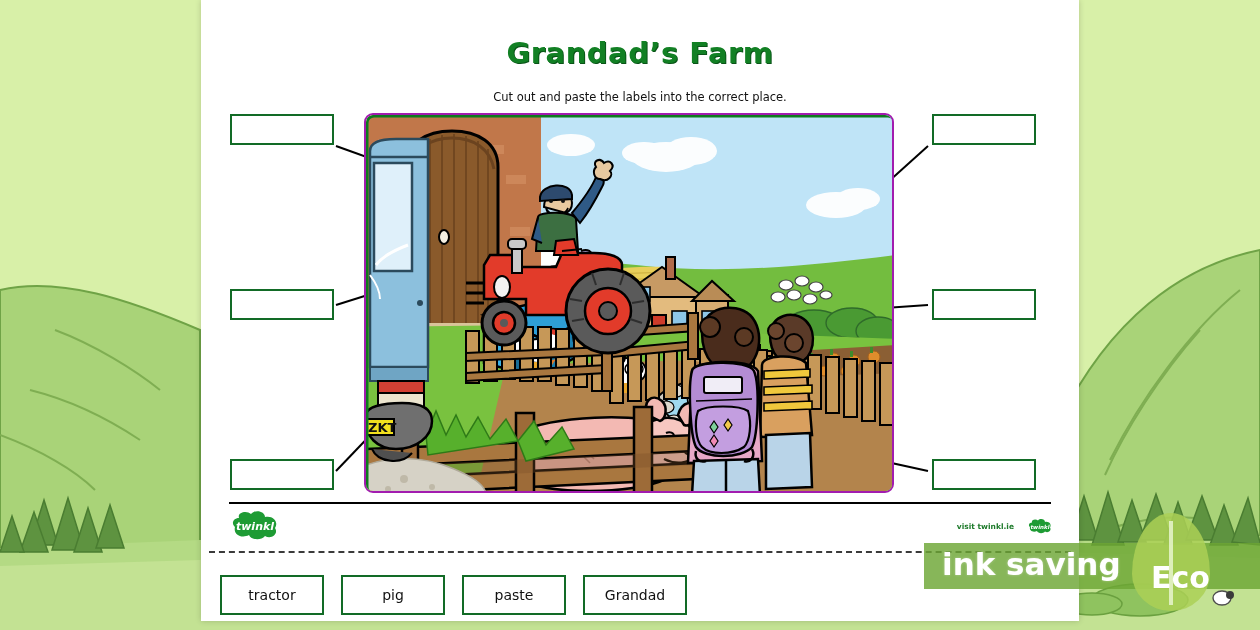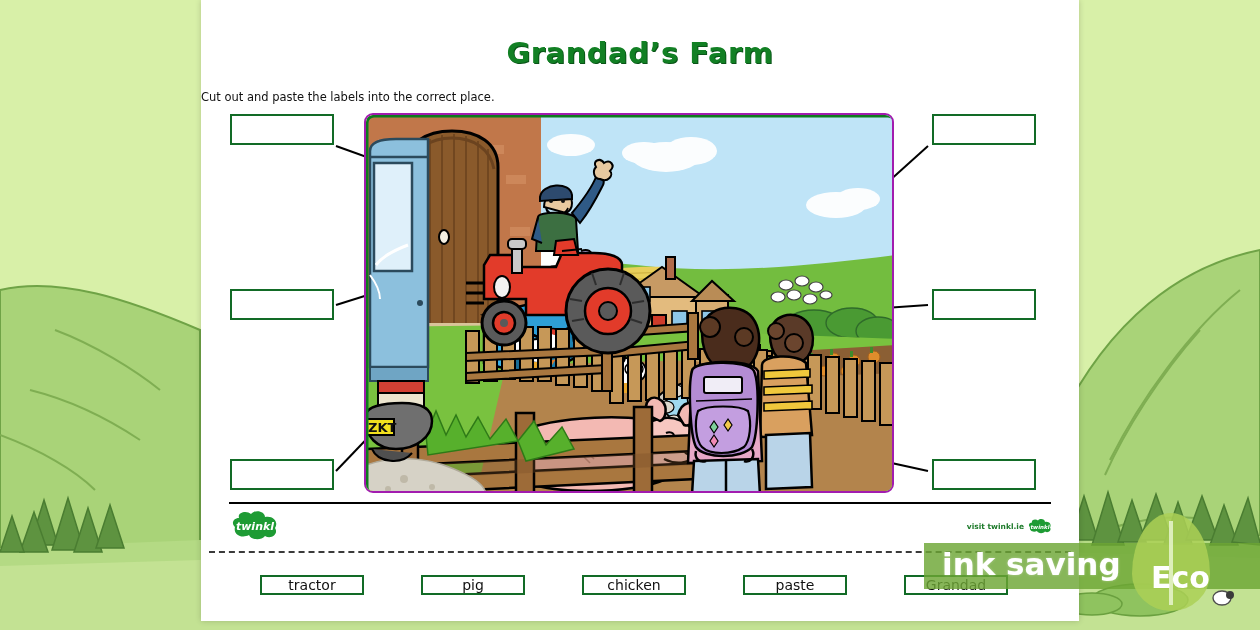--- a/index.html
+++ b/index.html
@@ -35,20 +35,21 @@
     text-align: center;
     font-family: "DejaVu Sans", sans-serif;
     font-weight: bold;
     font-size: 29px;
     color: #128024;
     letter-spacing: 0.5px;
     text-shadow: 1px 1px 0 #0a5418;
   }
   .subtitle {
     position: absolute; left: 0; top: 90px; width: 878px;
+    text-align: center;
     font-family: "DejaVu Sans", sans-serif;
     font-size: 11.5px;
     color: #111111;
   }
 
   
   .answer-box {
     position: absolute;
     width: 104px; height: 31px;
     border: 2px solid #126b26;
@@ -85,49 +86,48 @@
     position: absolute; left: 28px; top: 502px;
     width: 822px; height: 2px; background: #000000;
   }
   .twinkl-logo {
     position: absolute; left: 28px; top: 510px;
     width: 52px; height: 30px;
   }
   .visit-wrap {
     position: absolute; left: 736px; top: 513px;
     width: 116px; height: 26px;
-    display: flex; align-items: center; justify-content: flex-end; gap: 3px;
+    display: flex; align-items: center; justify-content: flex-end; gap: 13px;
   }
   .visit-text {
     font-family: "DejaVu Sans", sans-serif;
     font-size: 7.5px; font-weight: bold; color: #1d7a2a;
   }
   .visit-logo { width: 26px; height: 20px; }
 
   .cut-line {
     position: absolute; left: 8px; top: 551px;
     width: 862px; height: 0;
     border-top: 2px dashed #3a3a3a;
   }
 
   
   .label-strip {
     position: absolute; left: 19px; top: 575px;
     width: 840px; height: 40px;
     display: flex; gap: 17px;
   }
   .cut-label {
-    width: 104px; height: 20px;
+    width: 104px; height: 40px;
     border: 2px solid #126b26;
     background: #ffffff;
     display: flex; align-items: center; justify-content: center;
     font-family: "DejaVu Sans", sans-serif;
     font-size: 14px;
     color: #111111;
-    margin-left: 40px;
   }
 
   
   #eco-badge {
     position: absolute; left: 924px; top: 535px;
     width: 336px; height: 95px;
   }
   .eco-bar {
     position: absolute; left: 0; top: 8px;
     width: 336px; height: 46px;
@@ -673,21 +673,20 @@
         <path d="M10,8 C8,2 18,0 22,4 C26,-1 36,1 36,7 C44,5 50,12 46,18 C50,24 42,30 36,26 C32,31 22,30 20,25 C12,29 4,24 6,17 C2,14 4,8 10,8 Z" fill="#1e9b34"></path>
         <text x="26" y="20" text-anchor="middle" font-family="DejaVu Sans, sans-serif" font-size="11" font-style="italic" font-weight="bold" fill="#ffffff">twinkl</text>
       </svg>
     </div>
 
     <div class="cut-line"></div>
 
     <div class="label-strip">
       <div class="cut-label">tractor</div>
       <div class="cut-label">pig</div>
-      <div class="cut-label">chicken</div>
       <div class="cut-label">paste</div>
       <div class="cut-label">Grandad</div>
     </div>
   </div>
 
   <div id="eco-badge">
     <div class="eco-bar"></div>
     <div class="eco-ink">ink saving</div>
     <div class="eco-leaf"></div>
     <div class="eco-word">Eco</div>

